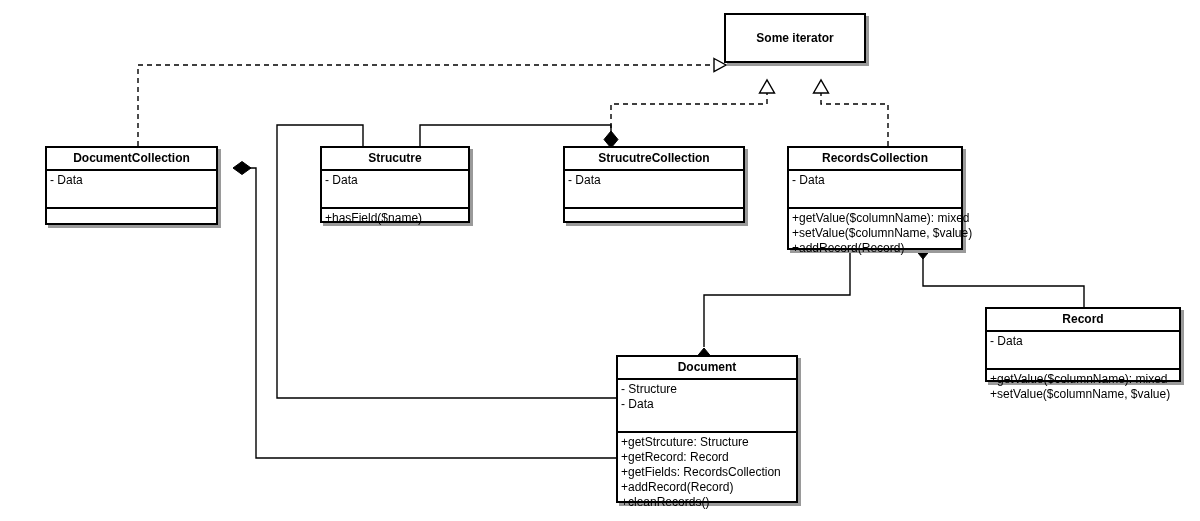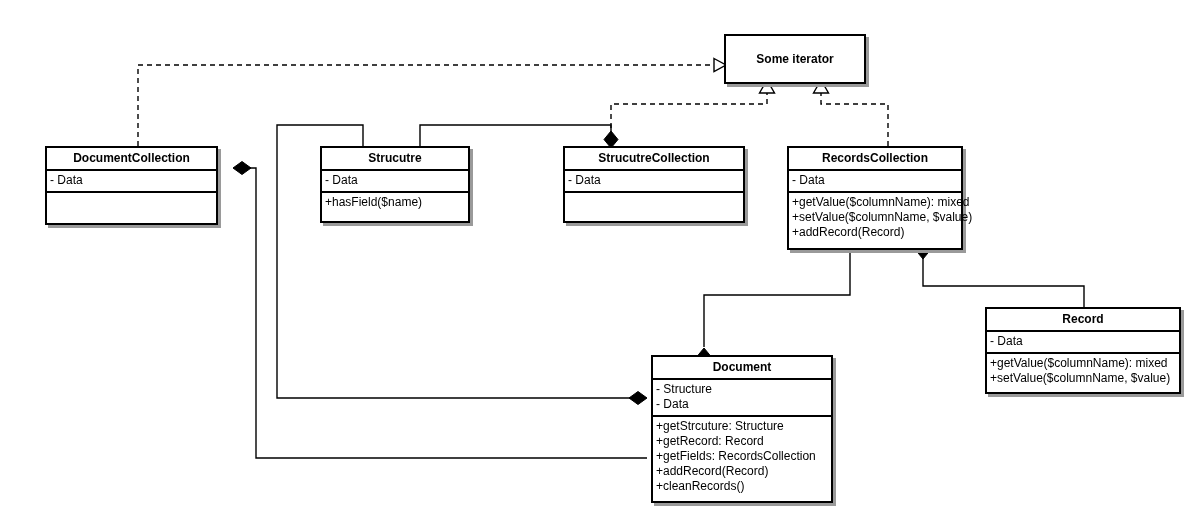--- a/index.html
+++ b/index.html
@@ -38,21 +38,21 @@
     font-weight: bold;
     font-size: 12px;
     color: #000000;
     padding: 3px 4px 4px 4px;
     line-height: 14px;
   }
   .uml-sep {
     border-top: 2px solid #000000;
   }
   .uml-compartment {
-    padding: 2px 3px 3px 3px;
+    padding: 2px 3px 19px 3px;
   }
   .uml-row {
     font-size: 12px;
     line-height: 15px;
     color: #000000;
     white-space: nowrap;
   }
   .empty-compartment {
     min-height: 30px;
   }
@@ -98,21 +98,21 @@
       <path d="M850,250 L850,295 L704,295 L704,347" fill="none" stroke="#000000" stroke-width="1.4"></path>
       <path d="M704,348 L711,356.5 L704,365 L697,356.5 Z" fill="#000000" stroke="#000000" stroke-width="1"></path>
     </g>
 
     <g>
       <path d="M923,258 L923,286 L1084,286 L1084,307" fill="none" stroke="#000000" stroke-width="1.4"></path>
       <path d="M923,242 L930,250.5 L923,259 L916,250.5 Z" fill="#000000" stroke="#000000" stroke-width="1"></path>
     </g>
   </svg>
 
-  <div class="uml-class" style="left:724px; top:34px; width:142px; height:50px;">
+  <div class="uml-class" style="left:724px; top:13px; width:142px; height:50px;">
     <div class="uml-name" style="padding-top:16px;">Some iterator</div>
   </div>
 
   <div class="uml-class" style="left:45px; top:146px; width:173px; height:79px;">
     <div class="uml-name">DocumentCollection</div>
     <div class="uml-compartment uml-sep">
       <div class="uml-row">- Data</div>
     </div>
     <div class="uml-compartment uml-sep empty-compartment"></div>
   </div>
@@ -140,32 +140,32 @@
     <div class="uml-compartment uml-sep">
       <div class="uml-row">- Data</div>
     </div>
     <div class="uml-compartment uml-sep">
       <div class="uml-row">+getValue($columnName): mixed</div>
       <div class="uml-row">+setValue($columnName, $value)</div>
       <div class="uml-row">+addRecord(Record)</div>
     </div>
   </div>
 
-  <div class="uml-class" style="left:985px; top:307px; width:196px; height:87px;">
+  <div class="uml-class" style="left:985px; top:307px; width:196px; height:75px;">
     <div class="uml-name">Record</div>
     <div class="uml-compartment uml-sep">
       <div class="uml-row">- Data</div>
     </div>
     <div class="uml-compartment uml-sep">
       <div class="uml-row">+getValue($columnName): mixed</div>
       <div class="uml-row">+setValue($columnName, $value)</div>
     </div>
   </div>
 
-  <div class="uml-class" style="left:651px; top:355px; width:182px; height:148px;">
+  <div class="uml-class" style="left:616px; top:355px; width:182px; height:148px;">
     <div class="uml-name">Document</div>
     <div class="uml-compartment uml-sep">
       <div class="uml-row">- Structure</div>
       <div class="uml-row">- Data</div>
     </div>
     <div class="uml-compartment uml-sep">
       <div class="uml-row">+getStrcuture: Structure</div>
       <div class="uml-row">+getRecord: Record</div>
       <div class="uml-row">+getFields: RecordsCollection</div>
       <div class="uml-row">+addRecord(Record)</div>

